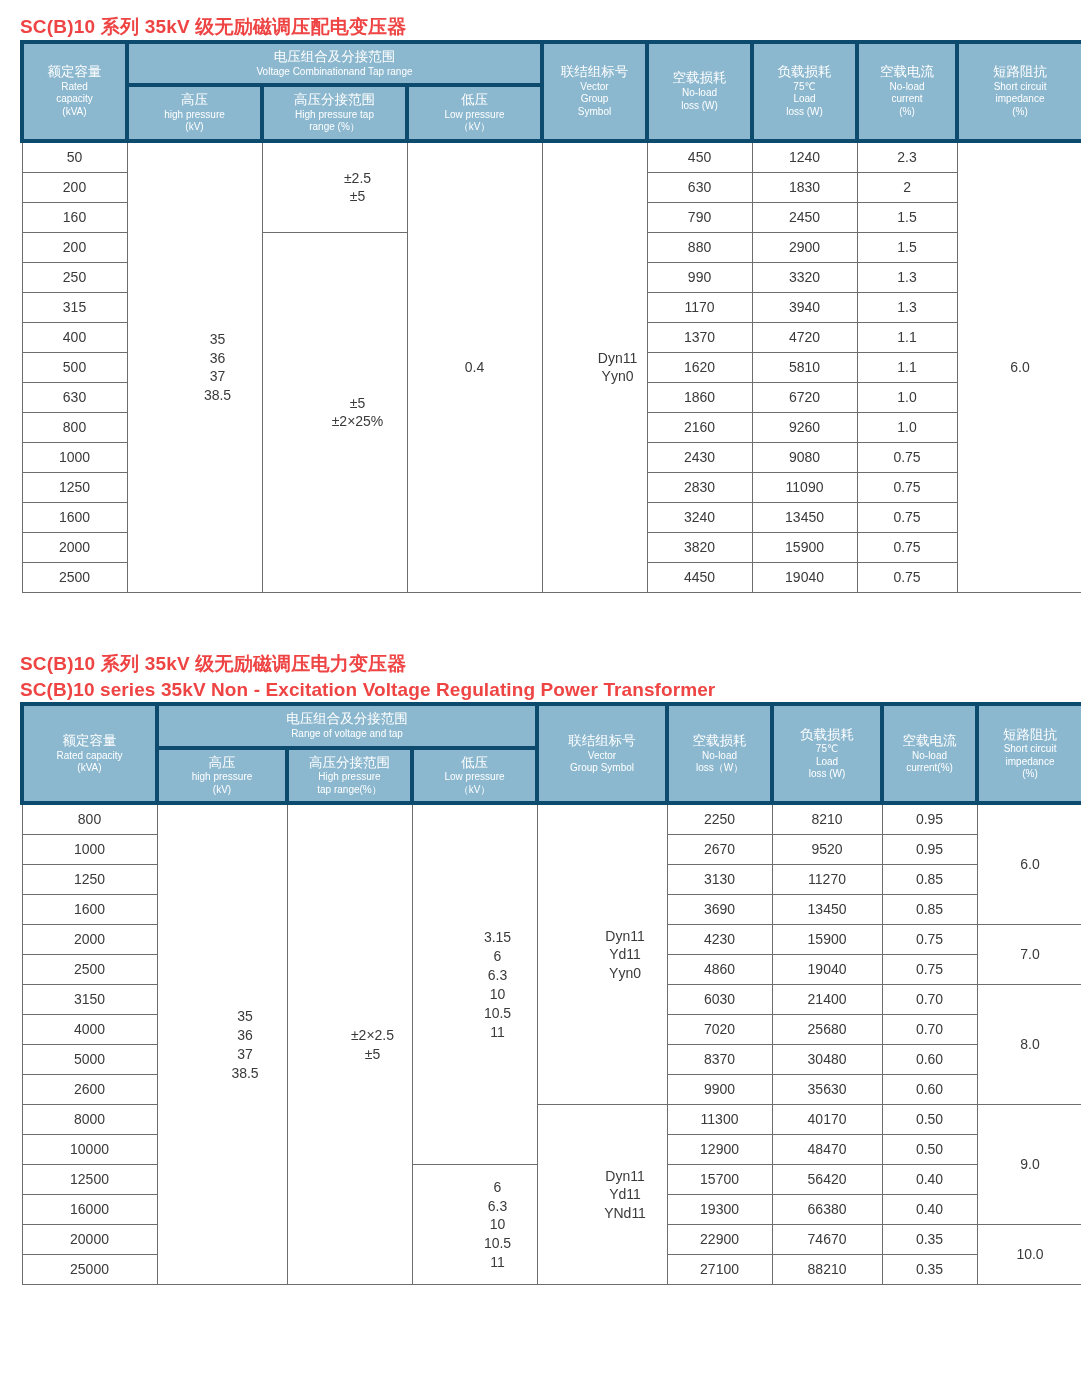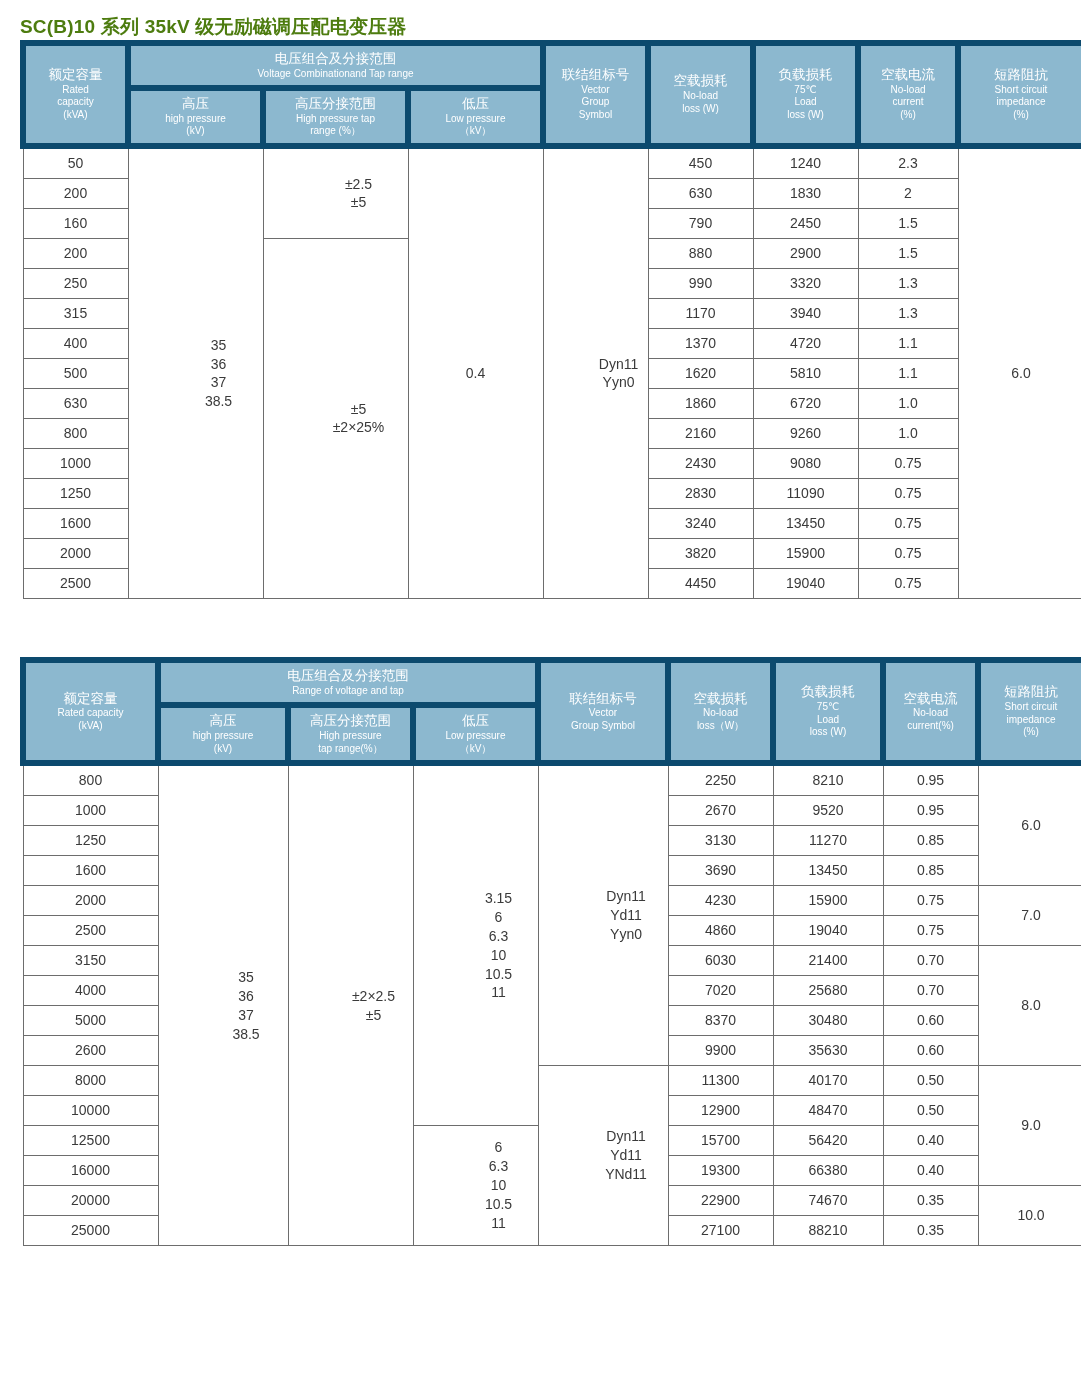--- a/index.html
+++ b/index.html
@@ -17,21 +17,21 @@
   }
 
   .page {
     padding: 0 10px;
     box-sizing: border-box;
     width: 1081px;
   }
 
   
   .title-block {
-    color: #4d7c0f;
+    color: #ef4444;
   }
   .title-cn {
     font-size: 19px;
     font-weight: bold;
     letter-spacing: 0.2px;
     line-height: 1.35;
     white-space: nowrap;
   }
   .title-en {
     font-size: 19px;
@@ -55,21 +55,21 @@
     text-align: center;
     vertical-align: middle;
     font-weight: normal;
     padding: 0;
   }
 
   
   table.spec thead th {
     background: #8cb8cf;
     color: #ffffff;
-    border: 6px solid #0c4a6e;
+    border: 4px solid #0c4a6e;
     font-size: 13.5px;
     line-height: 1.25;
     padding: 5px 2px;
   }
   table.spec thead th .cn {
     display: block;
     font-size: 13.5px;
   }
   table.spec thead th .en {
     display: block;
@@ -274,20 +274,24 @@
           <td>2500</td>
           <td>4450</td>
           <td>19040</td>
           <td>0.75</td>
         </tr>
       </tbody>
   </table>
 
   <div class="gap-1"></div>
 
+  <div class="title-block" id="title-2">
+    <div class="title-cn">SC(B)10 系列 35kV 级无励磁调压电力变压器</div>
+    <div class="title-en">SC(B)10 series 35kV Non - Excitation Voltage Regulating Power Transformer</div>
+  </div>
 
   <table class="spec" id="table-2">
     <colgroup>
       <col style="width:135px">
         <col style="width:130px">
         <col style="width:125px">
         <col style="width:125px">
       <col style="width:130px">
         <col style="width:105px">
         <col style="width:110px">

